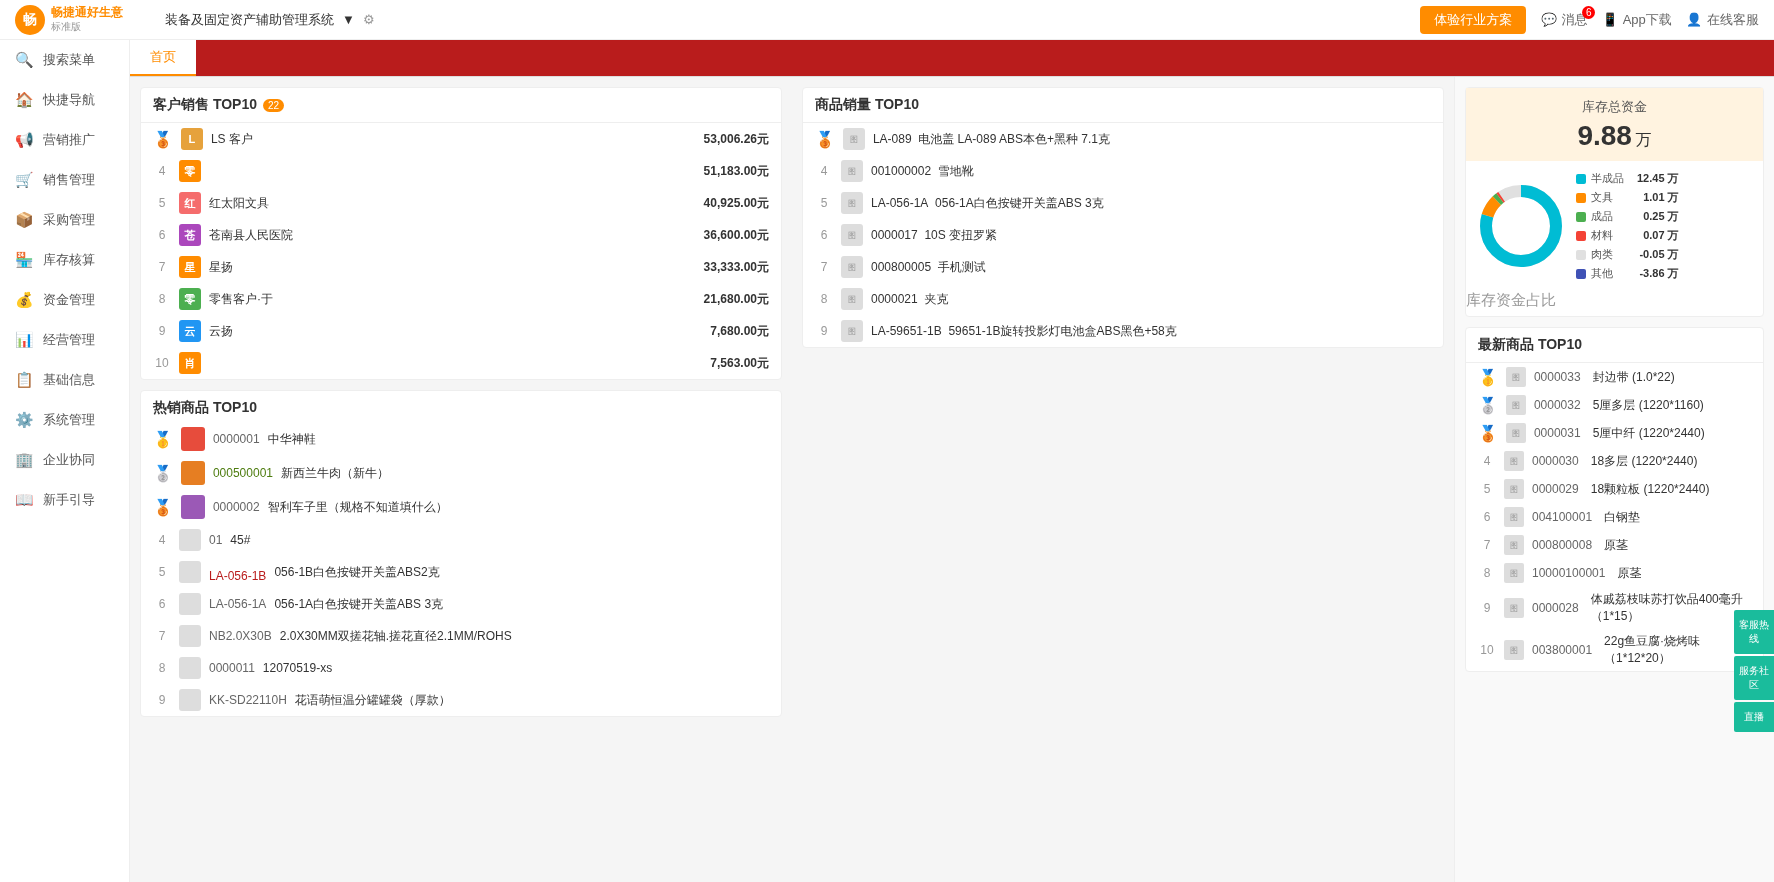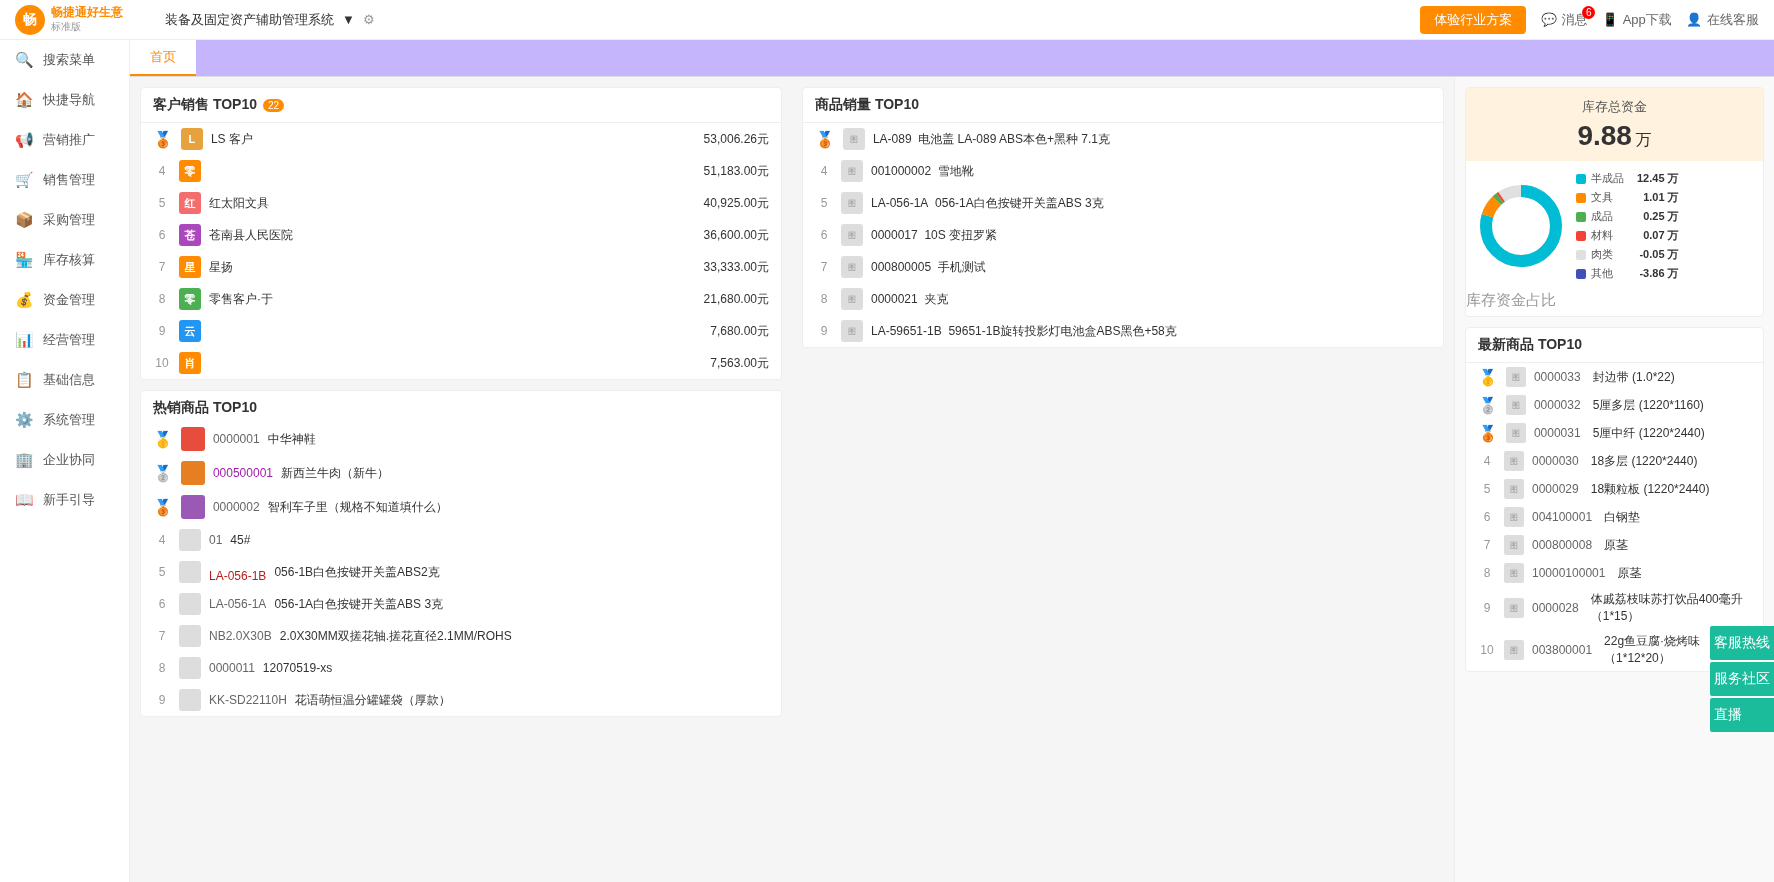--- a/index.html
+++ b/index.html
@@ -23,50 +23,50 @@
 
     
     .sidebar { width: 130px; background: #fff; border-right: 1px solid #eee; display: flex; flex-direction: column; flex-shrink: 0; overflow-y: auto; }
     .sidebar-item { display: flex; align-items: center; gap: 8px; padding: 10px 15px; cursor: pointer; color: #555; font-size: 13px; }
     .sidebar-icon { width: 20px; height: 20px; display: flex; align-items: center; justify-content: center; font-size: 15px; }
 
     
     .content { flex: 1; display: flex; flex-direction: column; overflow: hidden; }
 
     
-    .tabs { background: #c4b5fd; border-bottom: 1px solid #ddd; display: flex; flex-shrink: 0; }
+    .tabs { background: #b91c1c; border-bottom: 1px solid #ddd; display: flex; flex-shrink: 0; }
     .tab { padding: 8px 20px; cursor: pointer; font-size: 13px; color: #666; border-bottom: 2px solid transparent; }
     .tab.active { color: #ff8c00; border-bottom: 2px solid #ff8c00; background: #fff; }
 
     
     .panel { background: #fff; border-radius: 4px; border: 1px solid #eee; }
 
     
     .list-item { display: flex; align-items: center; padding: 5px 12px; gap: 8px; font-size: 12px; }
     .rank-num { width: 18px; text-align: center; color: #999; font-size: 12px; }
     .avatar-badge { width: 22px; height: 22px; border-radius: 3px; display: flex; align-items: center; justify-content: center; color: white; font-size: 11px; font-weight: bold; flex-shrink: 0; }
     .item-img { width: 22px; height: 22px; border-radius: 3px; background: #ddd; display: flex; align-items: center; justify-content: center; font-size: 8px; color: #999; flex-shrink: 0; }
     .item-name { flex: 1; color: #333; }
-    .item-value { color: #333; font-weight: normal; margin-left: auto; }
+    .item-value { color: #333; font-weight: bold; margin-left: auto; }
     .top10-item { display: flex; align-items: center; padding: 5px 12px; gap: 8px; font-size: 12px; }
     .legend-list { display: flex; flex-direction: column; gap: 4px; font-size: 11px; }
     .legend-item { display: flex; align-items: center; gap: 5px; justify-content: space-between; }
     .legend-dot { width: 10px; height: 10px; border-radius: 2px; flex-shrink: 0; }
     .legend-label { color: #555; flex: 1; }
     .legend-value { color: #333; font-weight: bold; margin-left: 8px; }
 
     
     .latest-item { display: flex; align-items: center; padding: 4px 12px; gap: 8px; font-size: 12px; }
     .latest-img { width: 20px; height: 20px; border-radius: 2px; background: #ddd; display: flex; align-items: center; justify-content: center; font-size: 8px; color: #999; flex-shrink: 0; }
     .latest-code { color: #666; margin-right: 4px; }
     .latest-name { color: #333; flex: 1; }
 
     
     .float-btns { position: fixed; right: 0; bottom: 150px; display: flex; flex-direction: column; gap: 2px; }
-    .float-btn { background: #1eb; color: white; width: 64px; padding: 8px 4px; font-size: 14px; cursor: pointer; border-radius: 2px 0 0 2px; }
+    .float-btn { background: #1eb; color: white; width: 40px; padding: 8px 4px; text-align: center; font-size: 10px; cursor: pointer; border-radius: 2px 0 0 2px; }
 
     
     ::-webkit-scrollbar { width: 4px; height: 4px; }
     ::-webkit-scrollbar-thumb { background: #ddd; border-radius: 2px; }
   </style>
 </head>
 <body>
 
 <div class="header">
   <div class="header-logo">
@@ -200,20 +200,21 @@
             </div>
             <div class="list-item">
               <span class="rank-num">8</span>
               <div class="avatar-badge" style="background:#4caf50;">零</div>
               <span class="item-name">零售客户·于</span>
               <span class="item-value">21,680.00元</span>
             </div>
             <div class="list-item">
               <span class="rank-num">9</span>
               <div class="avatar-badge" style="background:#2196f3;">云</div>
+              <span class="item-name">云扬</span>
               <span class="item-value">7,680.00元</span>
             </div>
             <div class="list-item">
               <span class="rank-num">10</span>
               <div class="avatar-badge" style="background:#ff8c00;">肖</div>
               <span class="item-value">7,563.00元</span>
             </div>
           </div>
         </div>
 
@@ -224,21 +225,21 @@
           <div>
             <div class="top10-item">
               <span style="color:#ff8c00;font-size:16px;">🥇</span>
               <div style="width:24px;height:24px;border-radius:3px;background:#e74c3c;flex-shrink:0;"></div>
               <span style="color:#666;">0000001</span>
               <span>中华神鞋</span>
             </div>
             <div class="top10-item">
               <span style="color:#aaa;font-size:16px;">🥈</span>
               <div style="width:24px;height:24px;border-radius:3px;background:#e67e22;flex-shrink:0;"></div>
-              <span style="color:#a21caf;">000500001</span>
+              <span style="color:#4d7c0f;">000500001</span>
               <span>新西兰牛肉（新牛）</span>
             </div>
             <div class="top10-item">
               <span style="color:#cd7f32;font-size:16px;">🥉</span>
               <div style="width:24px;height:24px;border-radius:3px;background:#9b59b6;flex-shrink:0;"></div>
               <span style="color:#666;">0000002</span>
               <span>智利车子里（规格不知道填什么）</span>
             </div>
             <div class="top10-item">
               <span class="rank-num" style="width:18px;text-align:center;color:#999;">4</span>

